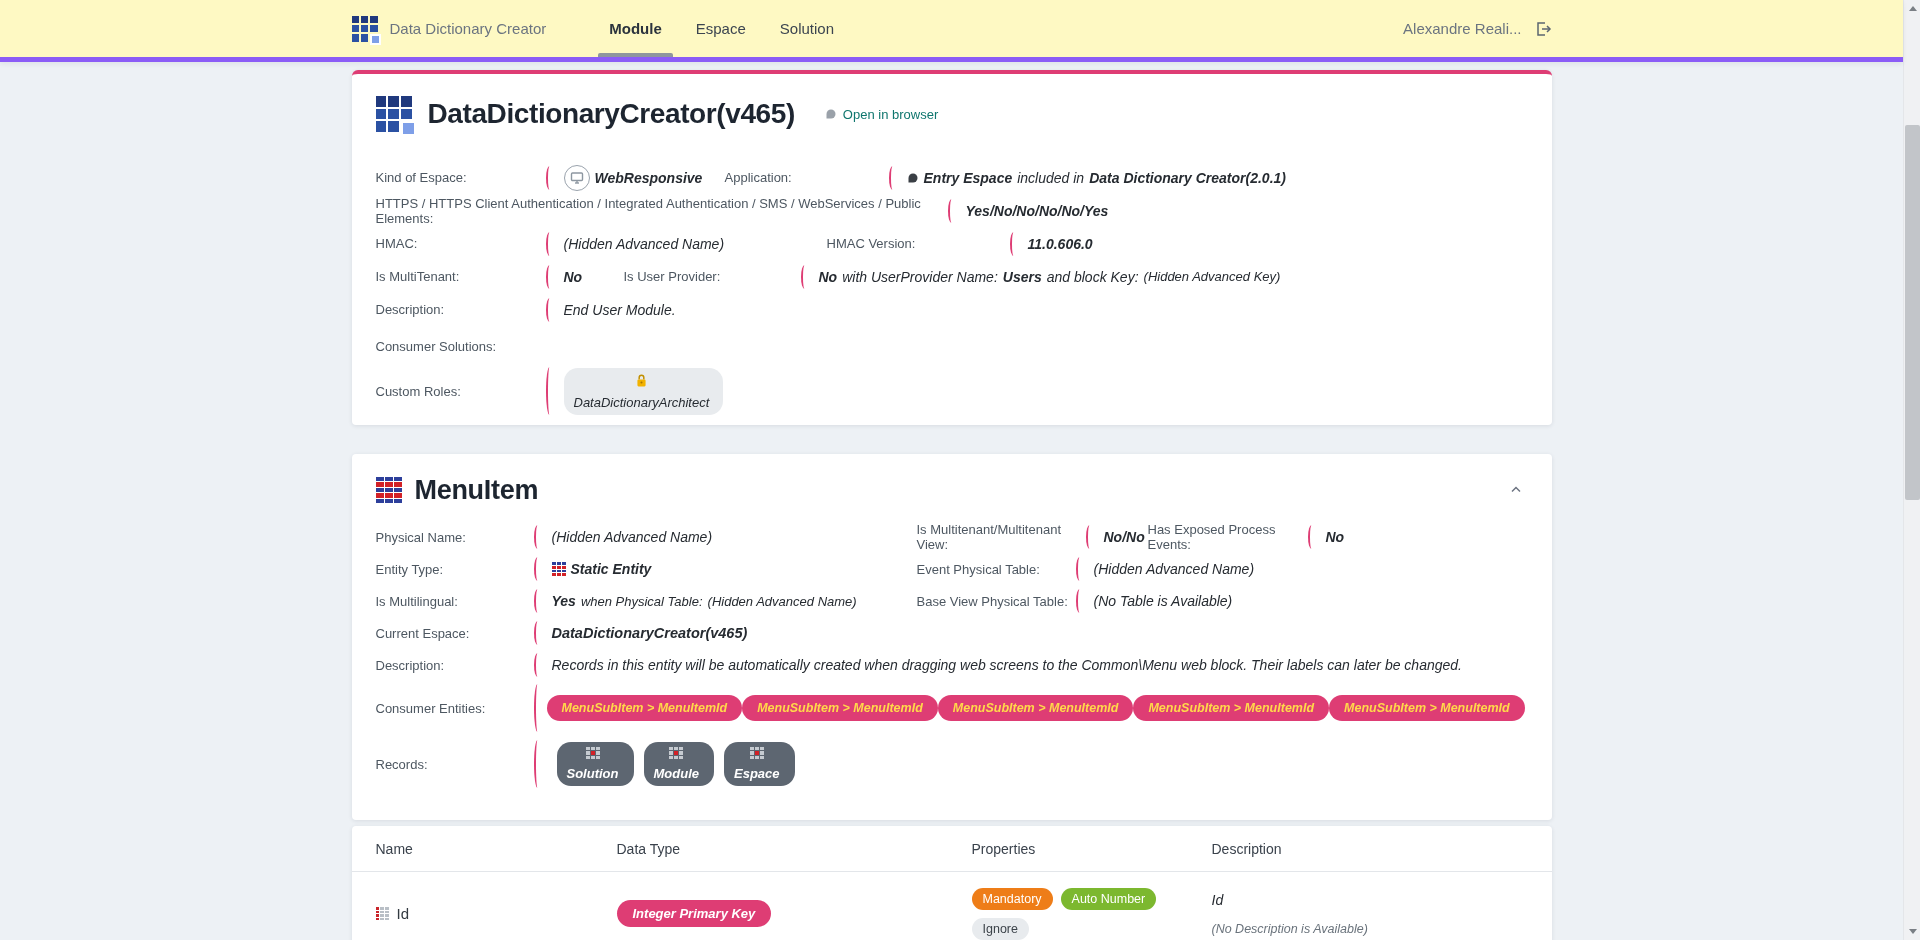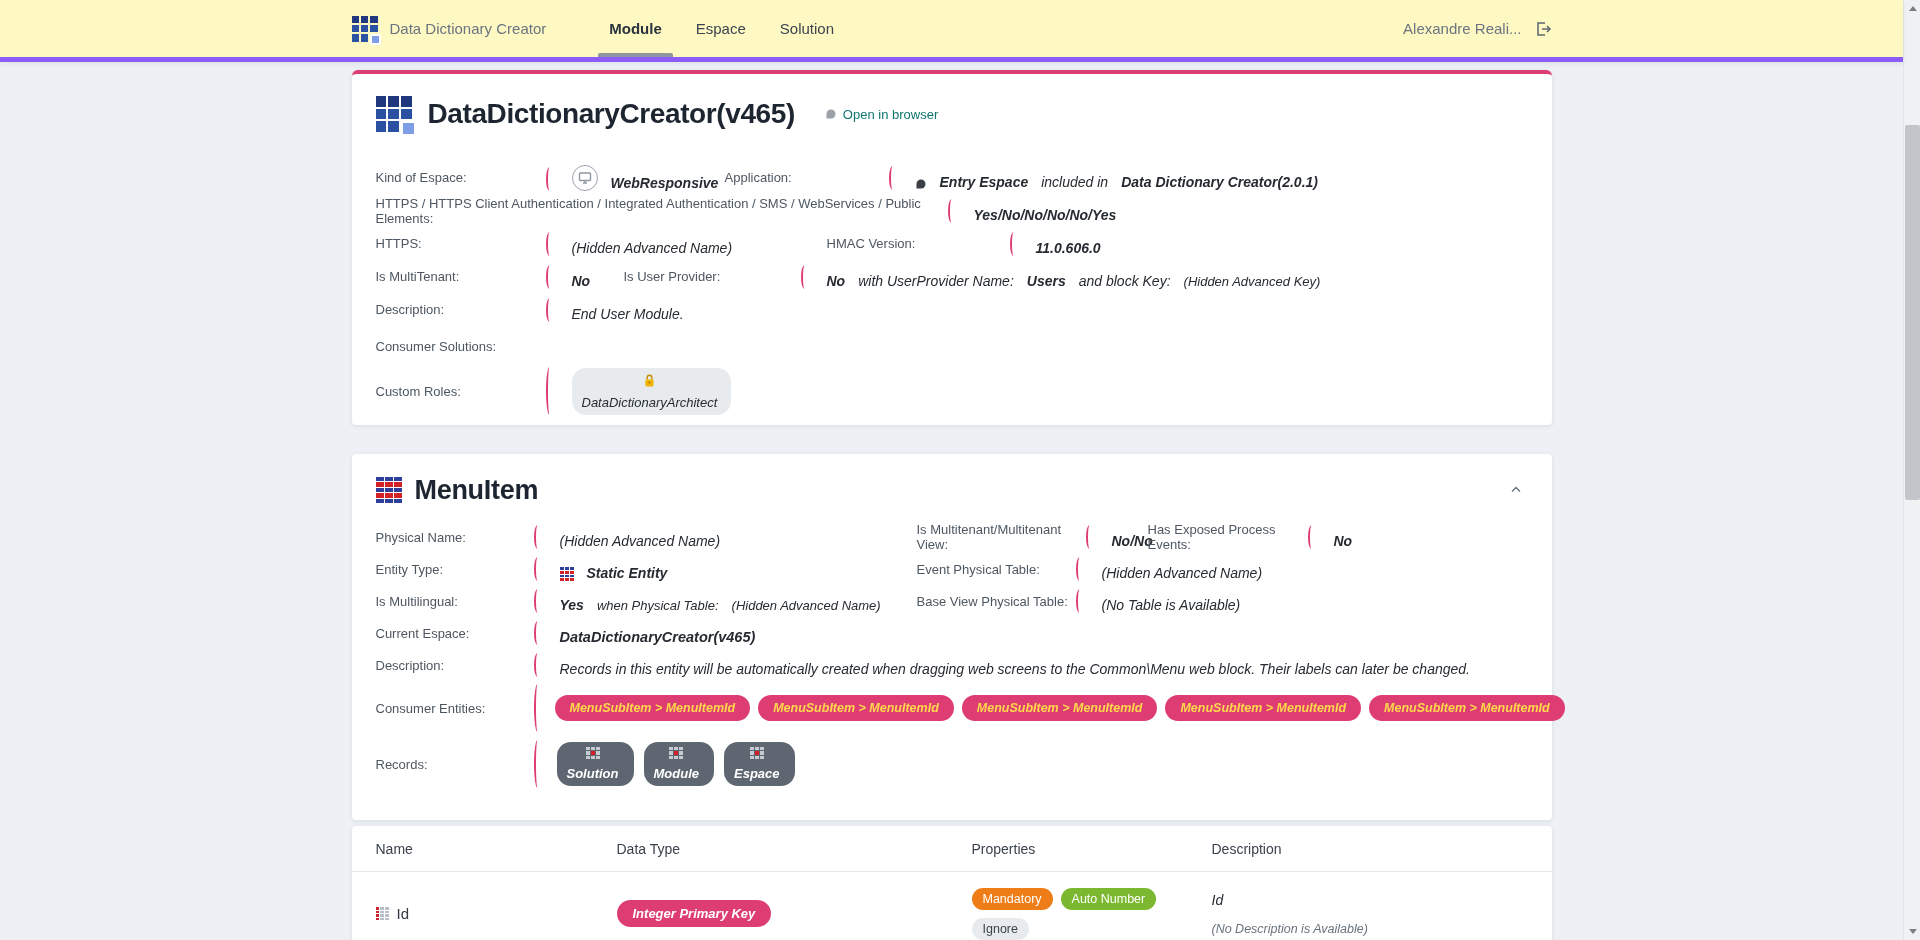--- a/index.html
+++ b/index.html
@@ -41,21 +41,21 @@
   main{width:1200px;margin:8px auto 0;}
   .card{background:#fff;border-radius:4px;box-shadow:0 1px 4px rgba(25,35,55,.10);}
   .module-card{border-top:4px solid var(--pink);border-radius:6px 6px 4px 4px;padding:20px 24px 8px;}
   .title-row{display:flex;align-items:center;gap:16px;height:40px;}
   .page-title{font-size:28px;font-weight:700;color:#1d2530;letter-spacing:-.4px;}
   .open-browser{display:flex;align-items:center;gap:6px;margin-left:14px;color:#0f766e;font-size:13px;cursor:pointer;}
 
   .rows{margin-top:28px;}
   .frow{display:flex;align-items:center;min-height:31px;margin-bottom:2px;}
   .flabel{font-size:13px;color:var(--label);flex:none;}
-  .fval{display:flex;align-items:flex-end;gap:13px;flex:none;}
+  .fval{display:flex;align-items:center;gap:5px;flex:none;}
   .vi{font-style:italic;font-size:14px;color:var(--value);white-space:nowrap;}
   .b{font-weight:700;}
   .w170{width:170px}.w179{width:179px}.w164{width:164px}.w281{width:281px}.w183{width:183px}
   .w78{width:78px}.w177{width:177px}.w572{width:572px}
   .w158{width:158px}.w383{width:383px}.w169{width:169px}.w62{width:62px}.w160{width:160px}.w159{width:159px}
 
   
   .bracket{flex:none;width:7px;height:24px;border-left:2.5px solid var(--pink);
     border-radius:50% 0 0 50% / 50% 0 0 50%;margin-right:6px;}
   .bracket.tall{height:36px;}
@@ -72,21 +72,21 @@
   .pill-auto{background:var(--green);color:#fff;text-align:right;}
   .pill-ignore{background:var(--graybadge);color:#3c434a;}
 
   
   .entity-card{margin-top:29px;padding:16px 24px 30px;}
   .card-head{display:flex;align-items:center;gap:13px;height:40px;}
   .card-title{font-size:27px;font-weight:700;color:#1d2530;letter-spacing:-.3px;}
   .collapse{margin-left:auto;cursor:pointer;display:inline-flex;padding:4px;}
   .erows{margin-top:12px;}
   .erow{display:flex;align-items:center;min-height:30px;margin-bottom:2px;}
-  .badges-row{gap:8px;display:flex;align-items:center;}
+  .badges-row{gap:0;display:flex;align-items:center;}
 
   
   .circle-ico{flex:none;width:26px;height:26px;border:1.5px solid #9aa3ad;border-radius:50%;display:inline-flex;align-items:center;justify-content:center;}
 
   
   .stripes{display:inline-grid;grid-template-columns:repeat(3,1fr);gap:1px;flex:none;}
   .stripes i{display:block;}
 
   
   .table-card{margin-top:6px;padding:0;}
@@ -210,21 +210,21 @@
 
         <div class="frow">
           <span class="flabel w572">HTTPS / HTTPS Client Authentication / Integrated Authentication / SMS / WebServices / Public Elements:</span>
           <span class="fval">
             <i class="bracket"></i>
             <span class="vi b">Yes/No/No/No/No/Yes</span>
           </span>
         </div>
 
         <div class="frow">
-          <span class="flabel w170">HTTPS:</span>
+          <span class="flabel w170">HMAC:</span>
           <span class="fval w281">
             <i class="bracket"></i>
             <span class="vi">(Hidden Advanced Name)</span>
           </span>
           <span class="flabel w183">HMAC Version:</span>
           <span class="fval">
             <i class="bracket"></i>
             <span class="vi b">11.0.606.0</span>
           </span>
         </div>

